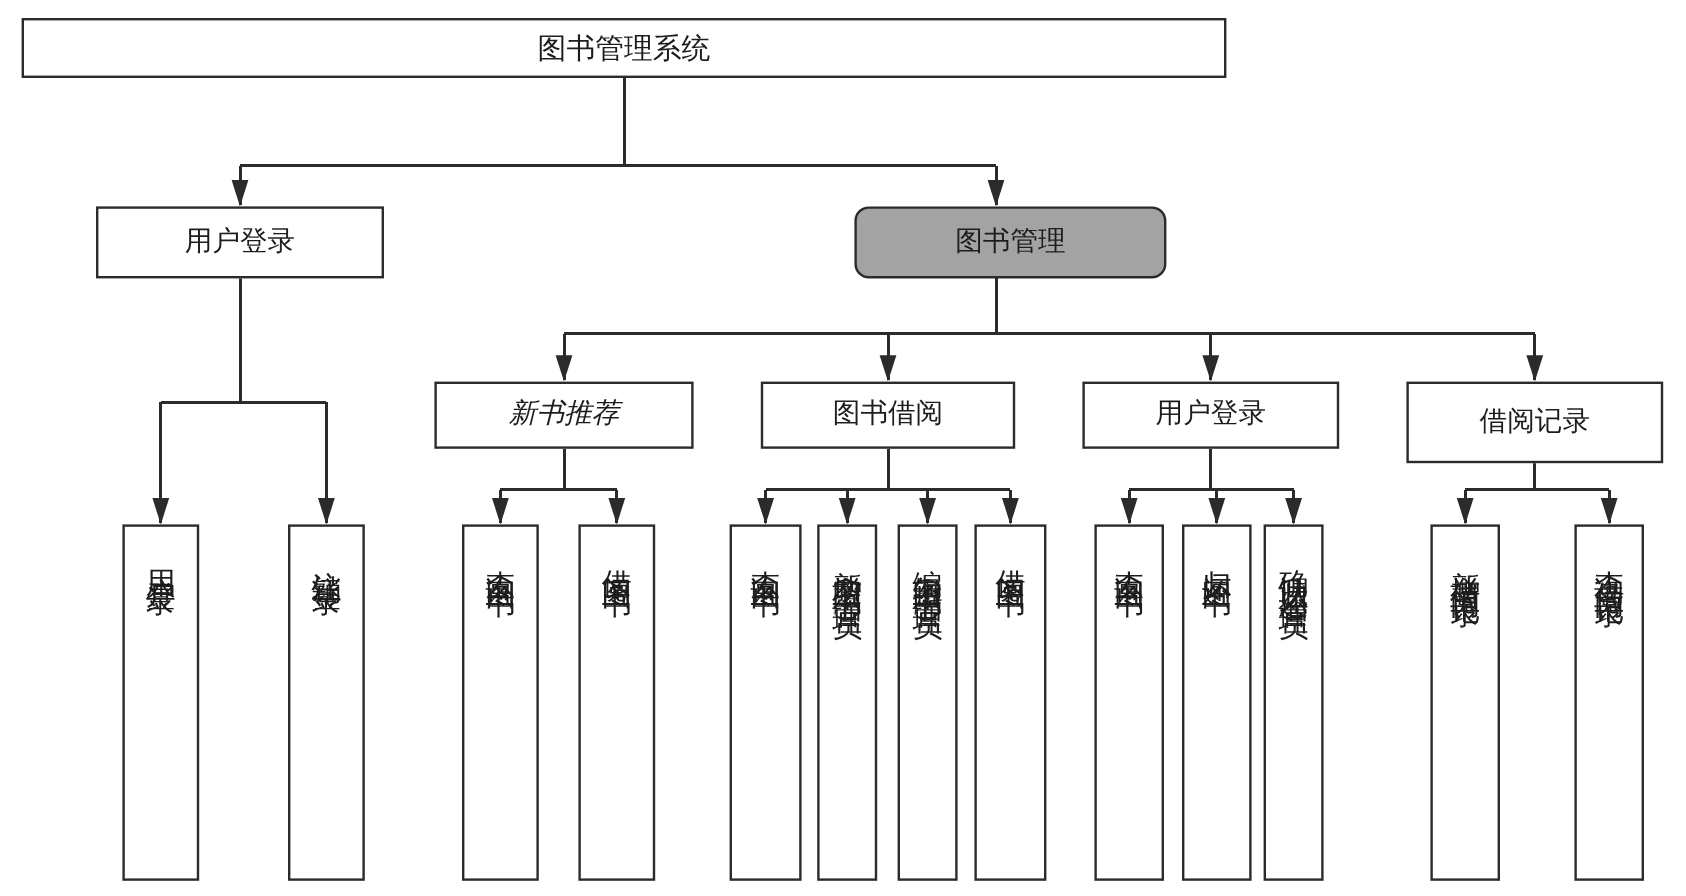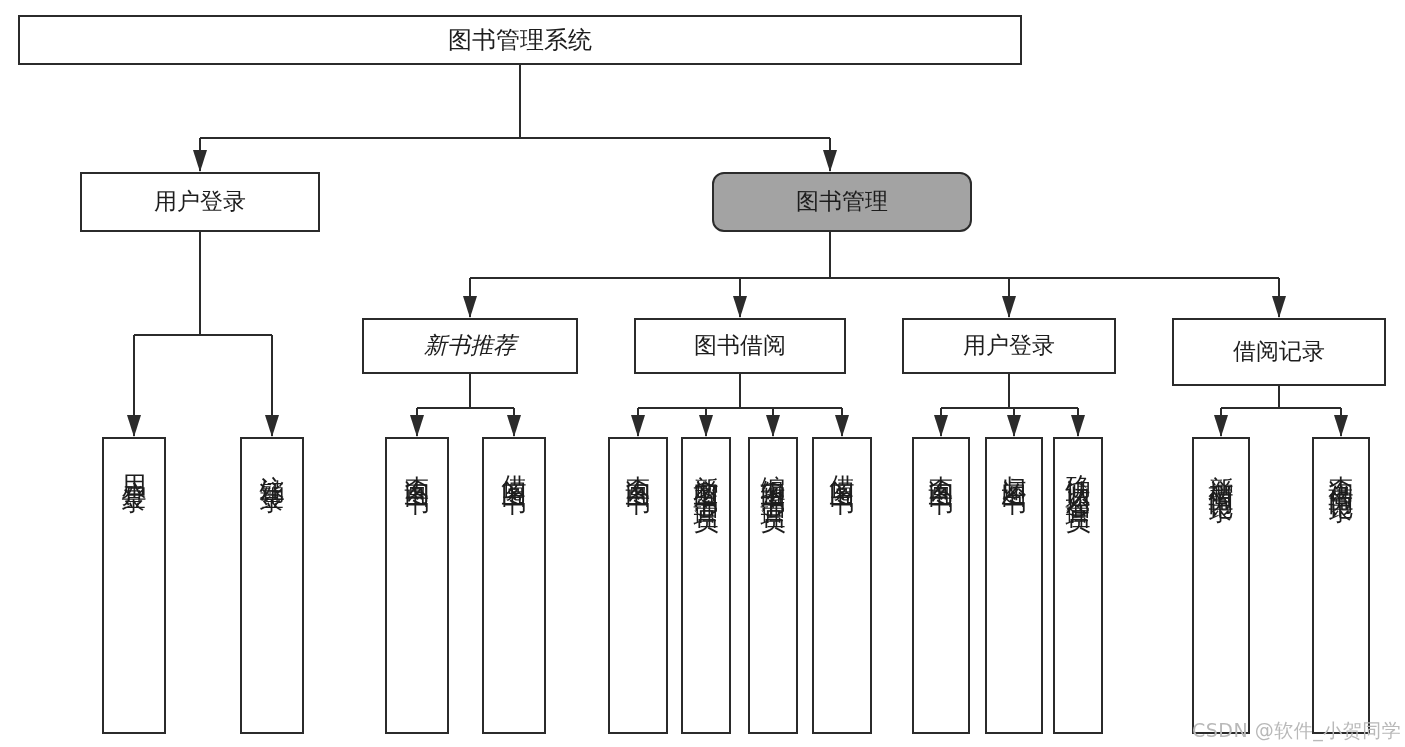--- a/index.html
+++ b/index.html
@@ -182,14 +182,13 @@
       <div class="node vert" style="left: 1053px; top: 437px; width: 50px; height: 297px; border-color: rgb(43, 43, 43); background: rgb(255, 255, 255);">
         <span class="label">确认归还（管理员）</span>
       </div>
       <div class="node vert" style="left: 1192px; top: 437px; width: 58px; height: 297px; border-color: rgb(43, 43, 43); background: rgb(255, 255, 255);">
         <span class="label">新增借阅记录</span>
       </div>
       <div class="node vert" style="left: 1312px; top: 437px; width: 58px; height: 297px; border-color: rgb(43, 43, 43); background: rgb(255, 255, 255);">
         <span class="label">查询借阅记录</span>
       </div>
     </div>
-  <div class="watermark" style="left: 1192px; top: 718px; color: rgb(185, 185, 185);">CSDN @软件_小贺同学</div>
 </div>
 
 </body></html>

